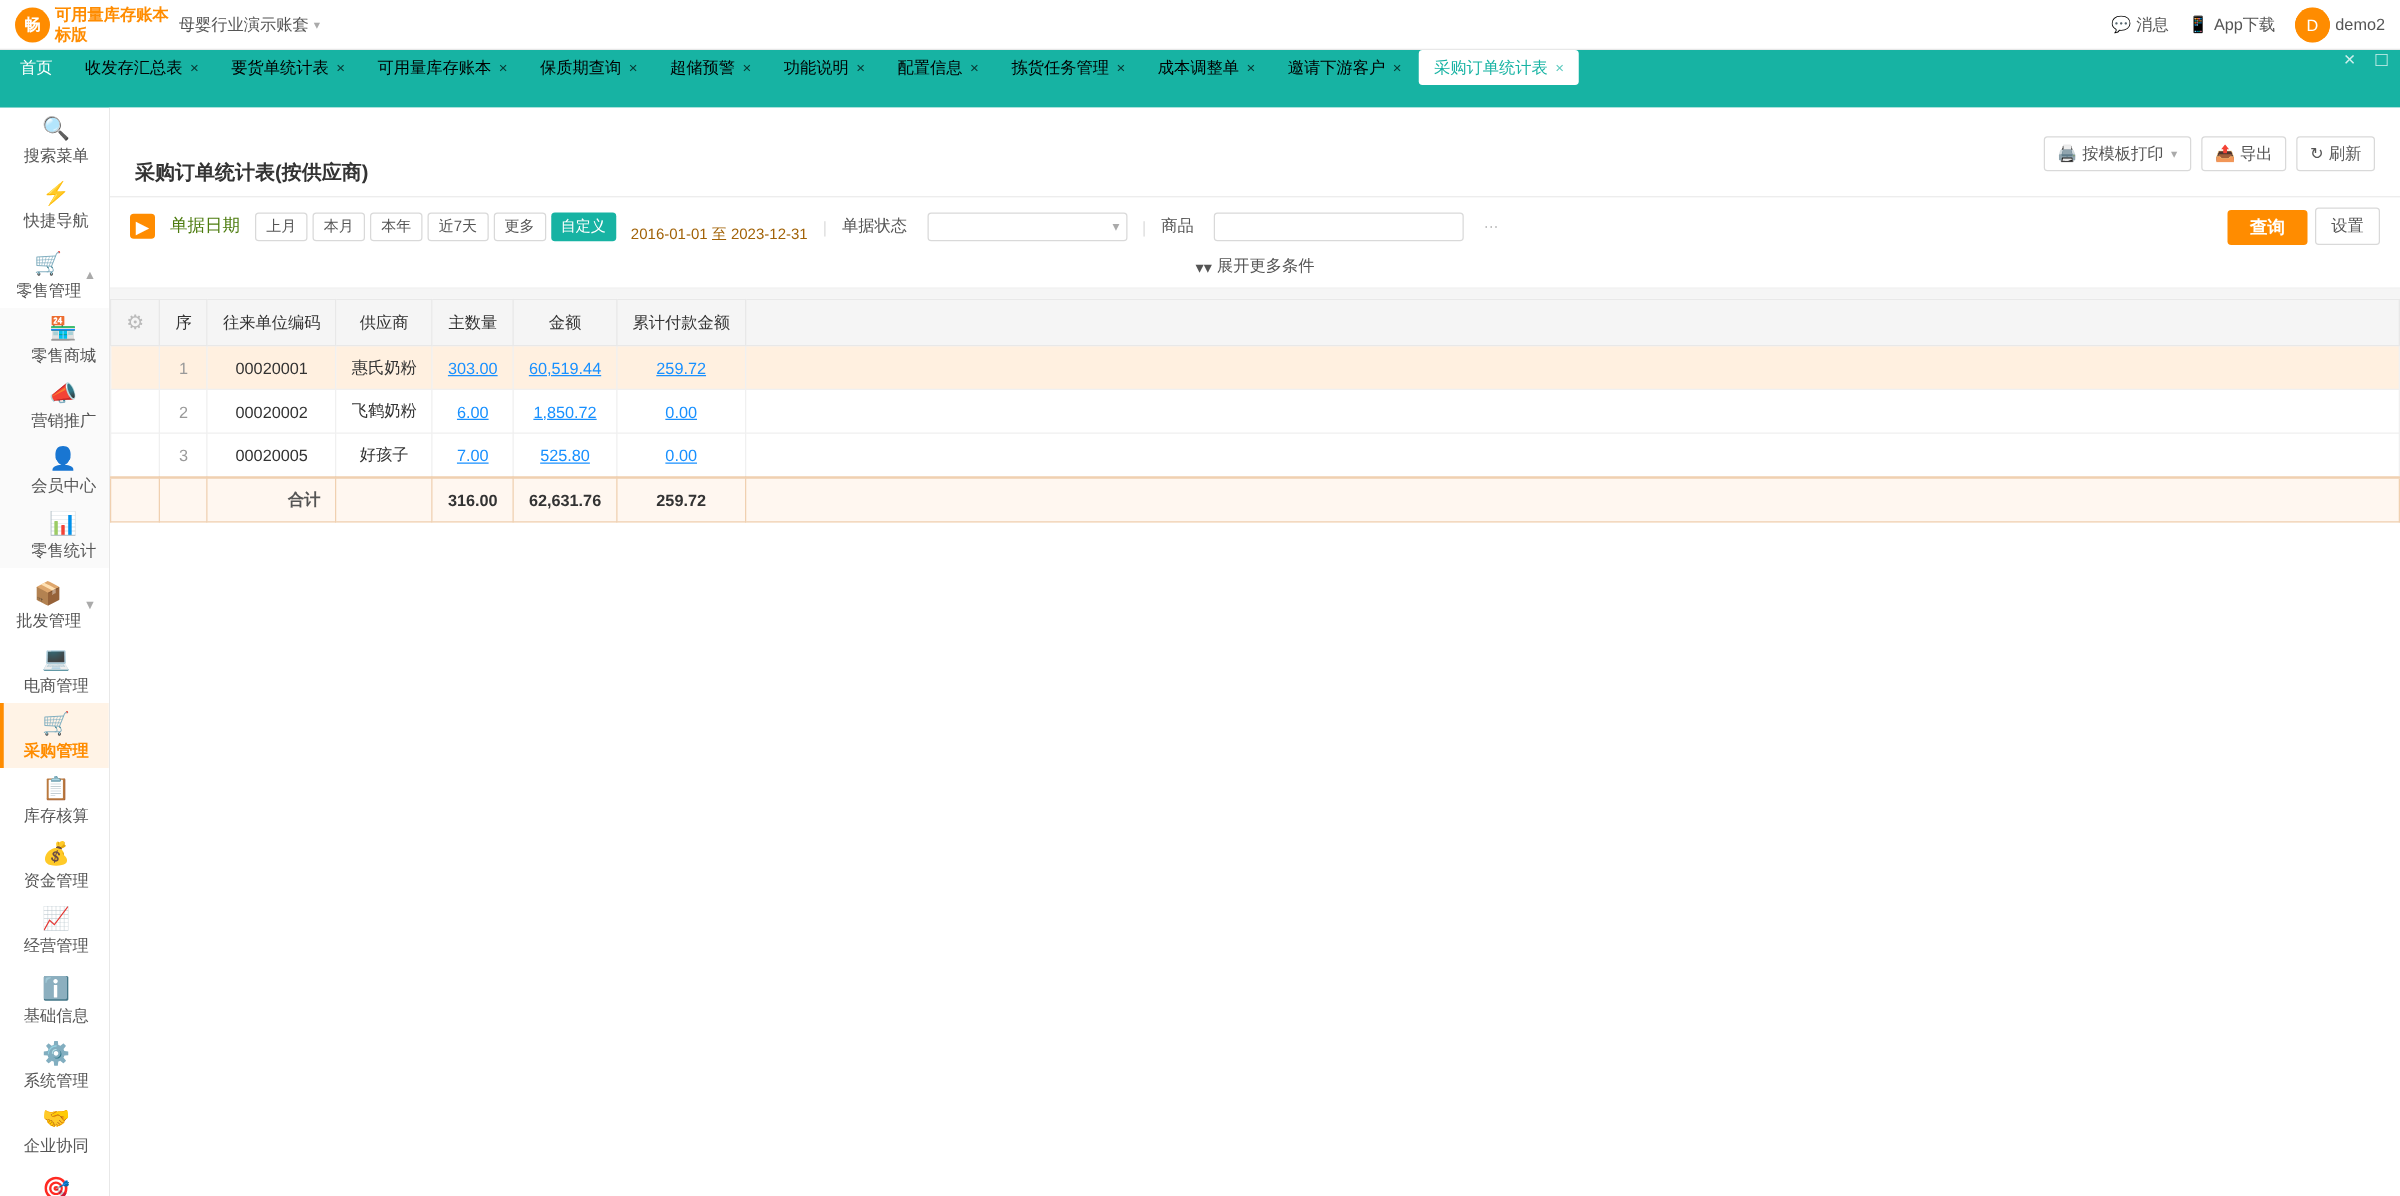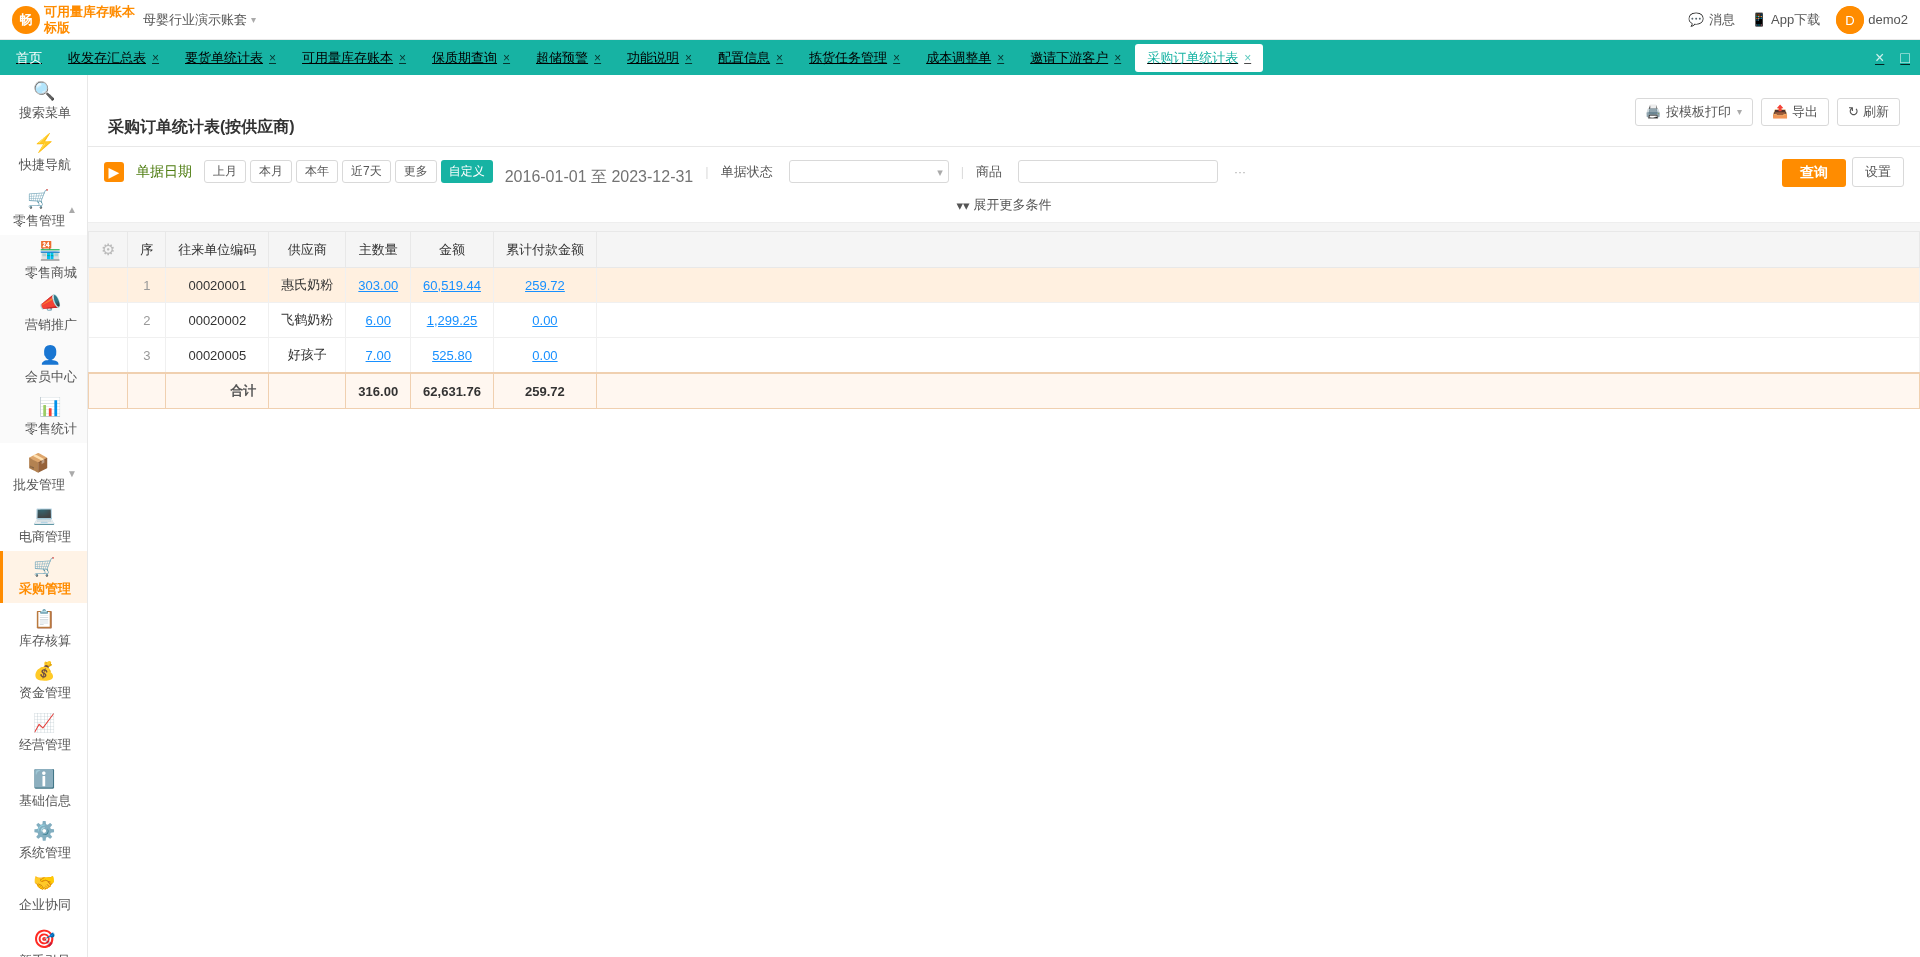--- a/index.html
+++ b/index.html
@@ -21,29 +21,28 @@
     .logo-icon { width: 28px; height: 28px; background: #ff8c00; border-radius: 50%; display: flex; align-items: center; justify-content: center; color: #fff; font-size: 11px; font-weight: bold; }
     .logo-text { font-size: 11px; color: #ff8c00; font-weight: bold; line-height: 1.2; }
     .workspace-selector { display: flex; align-items: center; gap: 4px; color: #555; font-size: 13px; cursor: pointer; }
     .workspace-selector .arrow { color: #aaa; font-size: 10px; }
     .top-bar-right { display: flex; align-items: center; gap: 16px; }
     .top-bar-action { display: flex; align-items: center; gap: 4px; color: #555; cursor: pointer; font-size: 13px; }
     .avatar { width: 28px; height: 28px; border-radius: 50%; background: #ff8c00; display: flex; align-items: center; justify-content: center; color: #fff; font-size: 12px; overflow: hidden; }
 
     
     .nav-tabs {
-      height: 35px;
+      height: 46px;
       background: #17b3a3;
       display: flex;
-      align-items: center;
+      align-items: flex-start;
       padding: 0 4px;
       overflow: hidden;
       flex-shrink: 0;
       gap: 2px;
-      text-decoration: underline;
     }
     .nav-tab {
       height: 28px;
       padding: 0 12px;
       display: flex;
       align-items: center;
       gap: 4px;
       color: #000000;
       cursor: pointer;
       border-radius: 3px;
@@ -149,21 +148,21 @@
     .filter-date-btns { display: flex; gap: 4px; flex-shrink: 0; }
     .filter-date-btn {
       border: 1px solid #d9d9d9; background: #fff; color: #555;
       padding: 2px 8px; border-radius: 3px; cursor: pointer; font-size: 12px;
     }
     .filter-date-custom {
       background: #17b3a3; color: #fff;
       border: none;
       padding: 2px 8px; border-radius: 3px; cursor: pointer; font-size: 12px;
     }
-    .filter-date-range { color: #737373; font-size: 16px; white-space: nowrap; margin-top: 12px; }
+    .filter-date-range { color: #a16207; font-size: 12px; white-space: nowrap; margin-top: 12px; }
     .filter-separator { color: #ddd; }
     .filter-field-group {
       display: flex; align-items: center; gap: 16px;
     }
     .filter-field-label { color: #555; font-size: 13px; white-space: nowrap; }
     .filter-select {
       border: 1px solid #d9d9d9; background: #fff; color: #555;
       padding: 3px 24px 3px 8px; border-radius: 3px; font-size: 13px;
       appearance: none; cursor: pointer; min-width: 160px;
       position: relative;
@@ -475,21 +474,21 @@
             <td><span class="td-link">60,519.44</span></td>
             <td><span class="td-link">259.72</span></td>
             <td></td>
           </tr>
           <tr>
             <td></td>
             <td class="td-seq">2</td>
             <td>00020002</td>
             <td>飞鹤奶粉</td>
             <td><span class="td-link">6.00</span></td>
-            <td><span class="td-link">1,299.25</span></td>
+            <td><span class="td-link">1,850.72</span></td>
             <td><span class="td-link">0.00</span></td>
             <td></td>
           </tr>
           <tr>
             <td></td>
             <td class="td-seq">3</td>
             <td>00020005</td>
             <td>好孩子</td>
             <td><span class="td-link">7.00</span></td>
             <td><span class="td-link">525.80</span></td>

